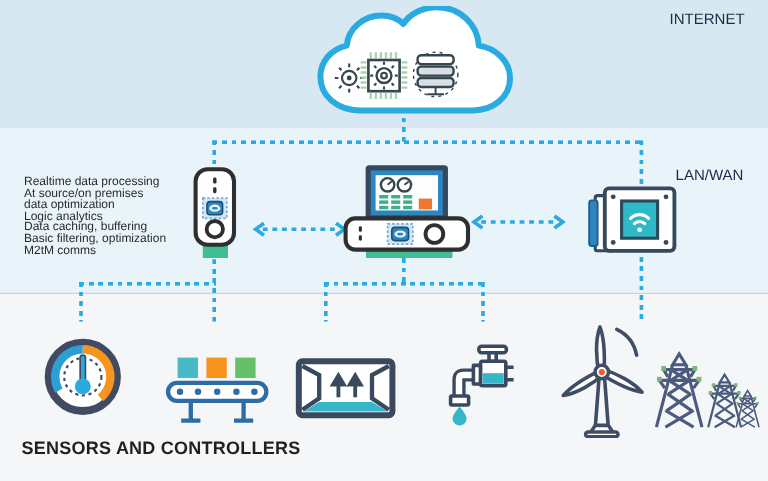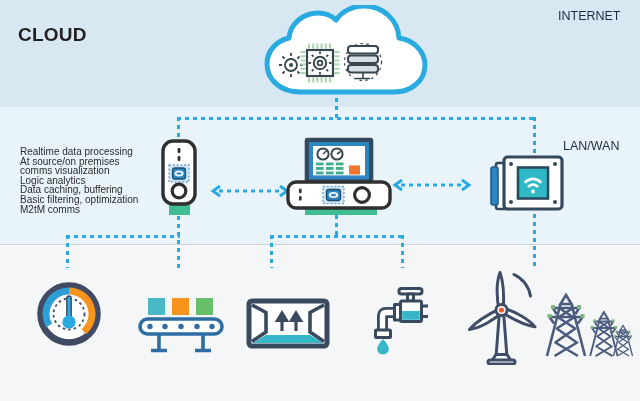--- a/index.html
+++ b/index.html
@@ -26,34 +26,34 @@
 </style>
 </head>
 <body>
 
 <div class="stage">
 
   <div class="band band-cloud"></div>
   <div class="band band-edge"></div>
   <div class="band band-sensors"></div>
 
-  <h1 class="title title-cloud">CLOUD</h1>
   <div class="netlabel netlabel-internet">INTERNET</div>
 
   <ul class="list list-edge">
     <li>Realtime data processing</li>
     <li>At source/on premises</li>
-    <li>comms visualization</li>
+    <li>data optimization</li>
     <li>Logic analytics</li>
     <li>Data caching, buffering</li>
     <li>Basic filtering, optimization</li>
     <li>M2tM comms</li>
   </ul>
   <div class="netlabel netlabel-lanwan">LAN/WAN</div>
 
+  <h1 class="title title-sensors">SENSORS AND CONTROLLERS</h1>
 
   <div class="dv" style="left:335px;top:98px;height:20px"></div>
   <div class="dh" style="left:177px;top:117px;width:359px"></div>
   <div class="dv" style="left:177px;top:117px;height:24px"></div>
   <div class="dv" style="left:533px;top:117px;height:40px"></div>
   <div class="dv" style="left:335px;top:215px;height:21px"></div>
   <div class="dh" style="left:270px;top:235px;width:134px"></div>
   <div class="dv" style="left:270px;top:235px;height:33px"></div>
   <div class="dv" style="left:401px;top:235px;height:33px"></div>
   <div class="dv" style="left:177px;top:216px;height:52px"></div>

